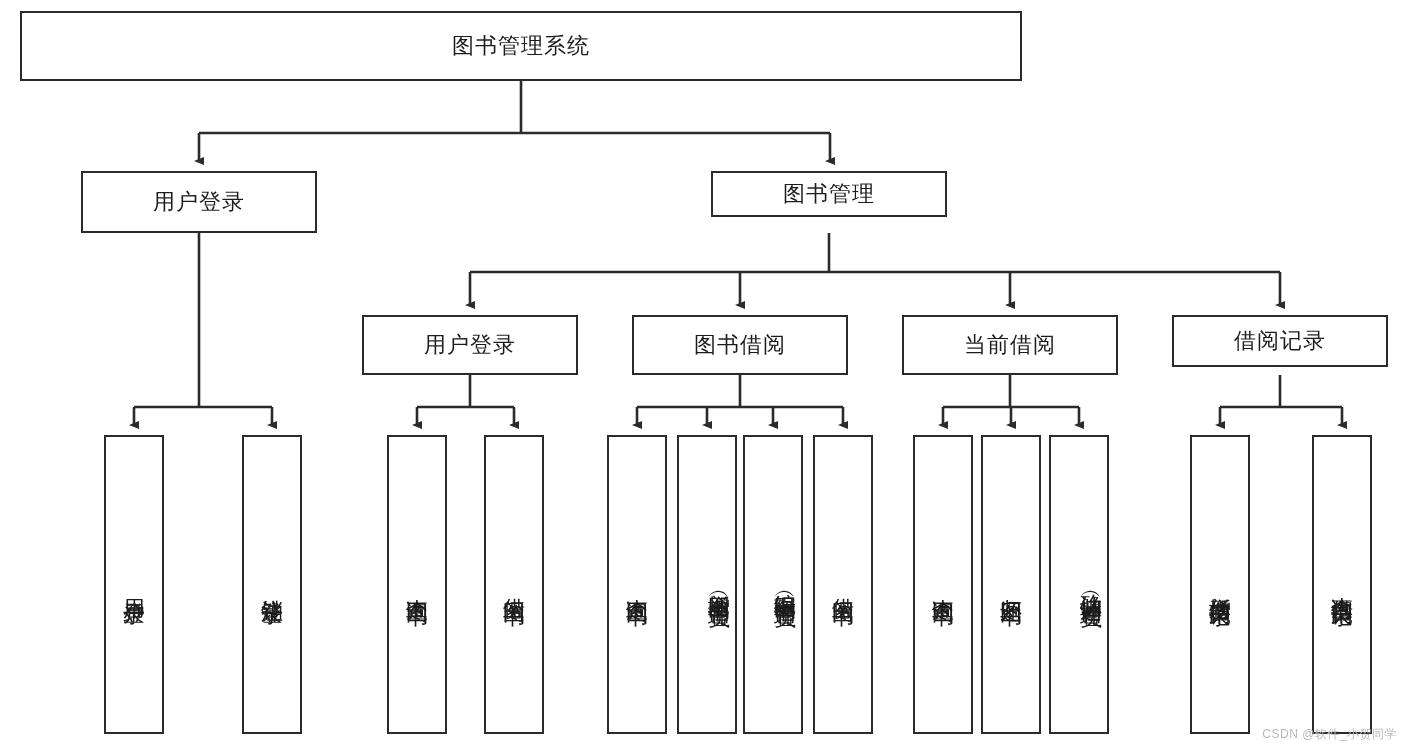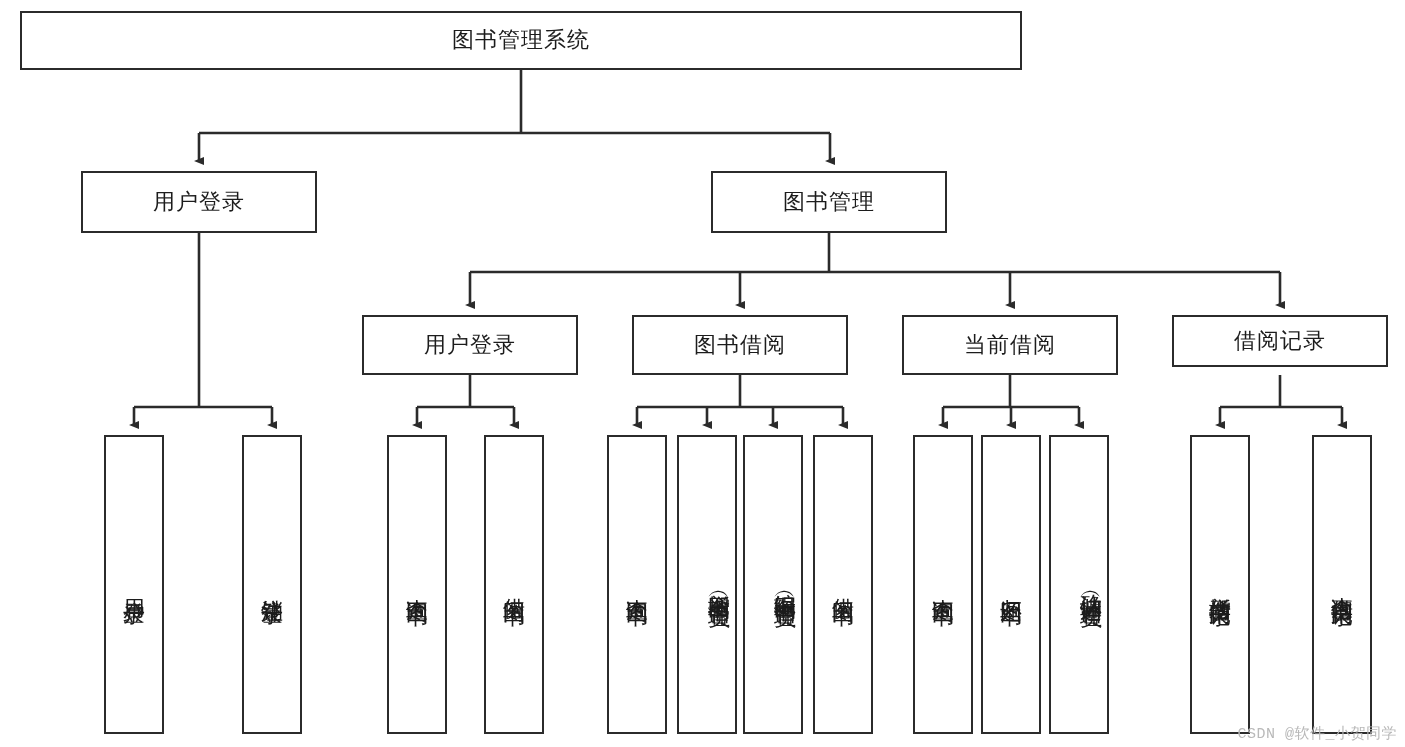--- a/index.html
+++ b/index.html
@@ -9,22 +9,22 @@
   svg.edges{position:absolute;left:0;top:0;width:1405px;height:747px;}
   .node{position:absolute;box-sizing:border-box;background:#ffffff;
         border:2px solid #2b2b2b;display:flex;align-items:center;
         justify-content:center;color:#1c1c1c;}
   .node.horiz{font-size:22px;line-height:1.2;letter-spacing:1px;}
   .node.vert{writing-mode:vertical-rl;text-orientation:upright;
              font-size:22px;line-height:1.45;letter-spacing:2px;
              padding:6px 0;}
   .node.vert.top{align-items:flex-start;}
   .node-label{white-space:nowrap;}
-  .watermark{position:absolute;right:8px;bottom:4px;font-size:15px;
-             color:#b9b9b9;letter-spacing:.5px;white-space:nowrap;font-family:Liberation Mono, monospace;}
+  .watermark{position:absolute;right:8px;bottom:4px;font-size:12px;
+             color:#b9b9b9;letter-spacing:.5px;white-space:nowrap;}
 </style>
 </head>
 <body>
 
 <div id="diagram-root">
 
   <svg class="edges" viewBox="0 0 1405 747" xmlns="http://www.w3.org/2000/svg">
     <defs>
       <marker id="arrow" markerWidth="10" markerHeight="10" refX="5" refY="5" orient="auto" markerUnits="userSpaceOnUse">
         <path d="M1,0 L9,0 L5,10 Z" fill="#2b2b2b"></path>
@@ -67,28 +67,28 @@
       <path d="M1011,407 L1011,425" marker-end="url(#arrow)"></path>
       <path d="M1079,407 L1079,425" marker-end="url(#arrow)"></path>
 
       <path d="M1280,375 L1280,407"></path>
       <path d="M1220,407 L1342,407"></path>
       <path d="M1220,407 L1220,425" marker-end="url(#arrow)"></path>
       <path d="M1342,407 L1342,425" marker-end="url(#arrow)"></path>
     </g>
   </svg>
 
-  <div class="node horiz" style="left: 20px; top: 11px; width: 1002px; height: 59px;">
+  <div class="node horiz" style="left: 20px; top: 11px; width: 1002px; height: 70px;">
     <span class="node-label">图书管理系统</span>
   </div>
 
   <div class="node horiz" style="left: 81px; top: 171px; width: 236px; height: 62px;">
     <span class="node-label">用户登录</span>
   </div>
-  <div class="node horiz" style="left: 711px; top: 171px; width: 236px; height: 62px; justify-content: center;">
+  <div class="node horiz" style="left: 711px; top: 171px; width: 236px; height: 46px; justify-content: center;">
     <span class="node-label">图书管理</span>
   </div>
 
   <div class="node horiz" style="left: 362px; top: 315px; width: 216px; height: 60px;">
     <span class="node-label">用户登录</span>
   </div>
   <div class="node horiz" style="left: 902px; top: 315px; width: 216px; height: 60px;">
     <span class="node-label">当前借阅</span>
   </div>
   <div class="node horiz" style="left: 632px; top: 315px; width: 216px; height: 60px;">

